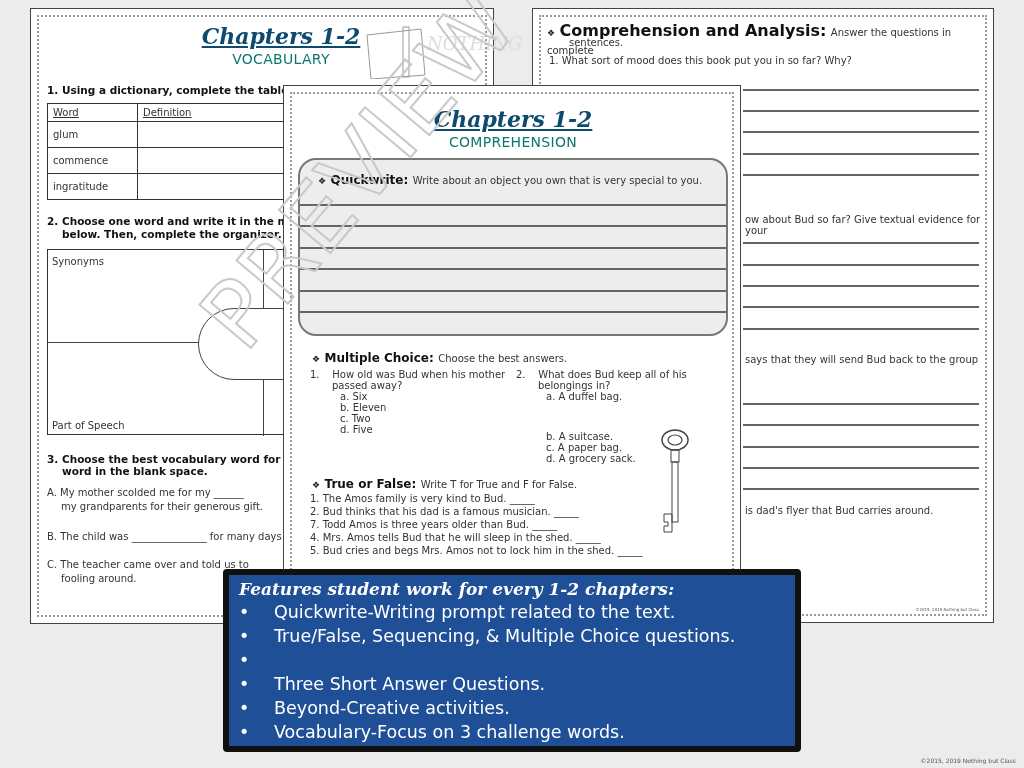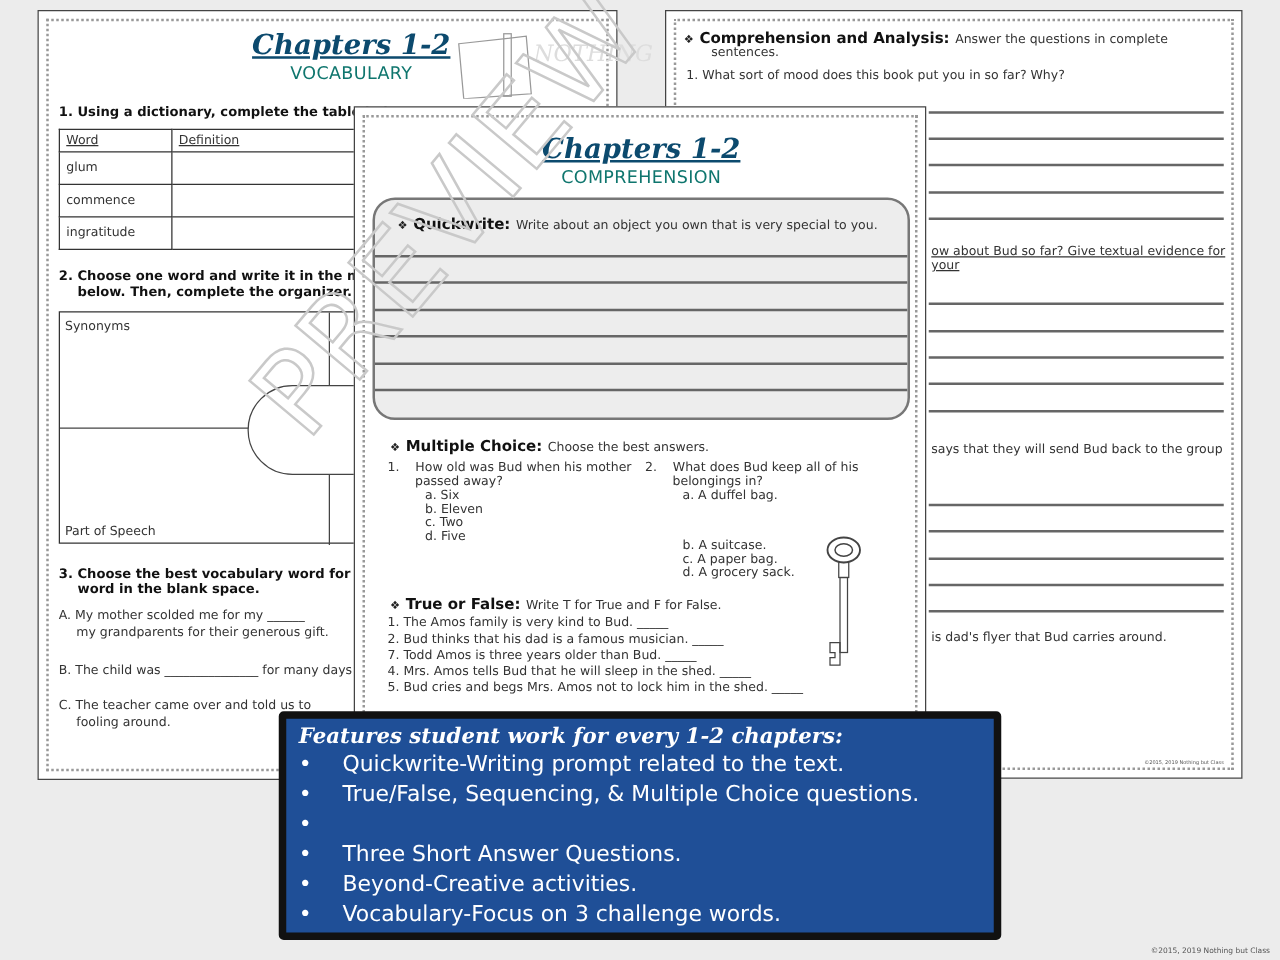--- a/index.html
+++ b/index.html
@@ -94,31 +94,31 @@
   <div class="abs hand" style="left:30px;top:492px;">my grandparents for their generous gift.</div>
   <div class="abs hand" style="left:16px;top:522px;"><span>B.</span> <span>The child was _______________ for many days</span></div>
   <div class="abs hand" style="left:16px;top:550px;"><span>C.</span> <span>The teacher came over and told us to</span></div>
   <div class="abs hand" style="left:30px;top:564px;">fooling around.</div>
 </div>
 
 <div id="right" class="page">
   <div class="dots"></div>
   <div class="abs" style="left:14px;top:12px;width:440px;">
     <span style="font-size:9px;">❖</span>
-    <span class="bold" style="font-size:12px;">Comprehension and Analysis:</span>
+    <span class="bold" style="font-size:16px;">Comprehension and Analysis:</span>
     <span class="hand">Answer the questions in complete</span>
   </div>
   <div class="abs hand" style="left:36px;top:28px;">sentences.</div>
   <div class="abs hand" style="left:16px;top:46px;">1.     What sort of mood does this book put you in so far? Why?</div>
   <div class="rule" style="left:210px;top:80px;width:236px;"></div>
   <div class="rule" style="left:210px;top:101px;width:236px;"></div>
   <div class="rule" style="left:210px;top:122px;width:236px;"></div>
   <div class="rule" style="left:210px;top:144px;width:236px;"></div>
   <div class="rule" style="left:210px;top:165px;width:236px;"></div>
-  <div class="abs hand" style="left:212px;top:187px;text-decoration:underline;">ow about Bud so far? Give textual evidence for your</div>
+  <div class="abs hand" style="left:212px;top:205px;">ow about Bud so far? Give textual evidence for your</div>
   <div class="rule" style="left:210px;top:233px;width:236px;"></div>
   <div class="rule" style="left:210px;top:255px;width:236px;"></div>
   <div class="rule" style="left:210px;top:276px;width:236px;"></div>
   <div class="rule" style="left:210px;top:297px;width:236px;"></div>
   <div class="rule" style="left:210px;top:319px;width:236px;"></div>
   <div class="abs hand" style="left:212px;top:345px;">says that they will send Bud back to the group</div>
   <div class="rule" style="left:210px;top:394px;width:236px;"></div>
   <div class="rule" style="left:210px;top:415px;width:236px;"></div>
   <div class="rule" style="left:210px;top:437px;width:236px;"></div>
   <div class="rule" style="left:210px;top:458px;width:236px;"></div>

